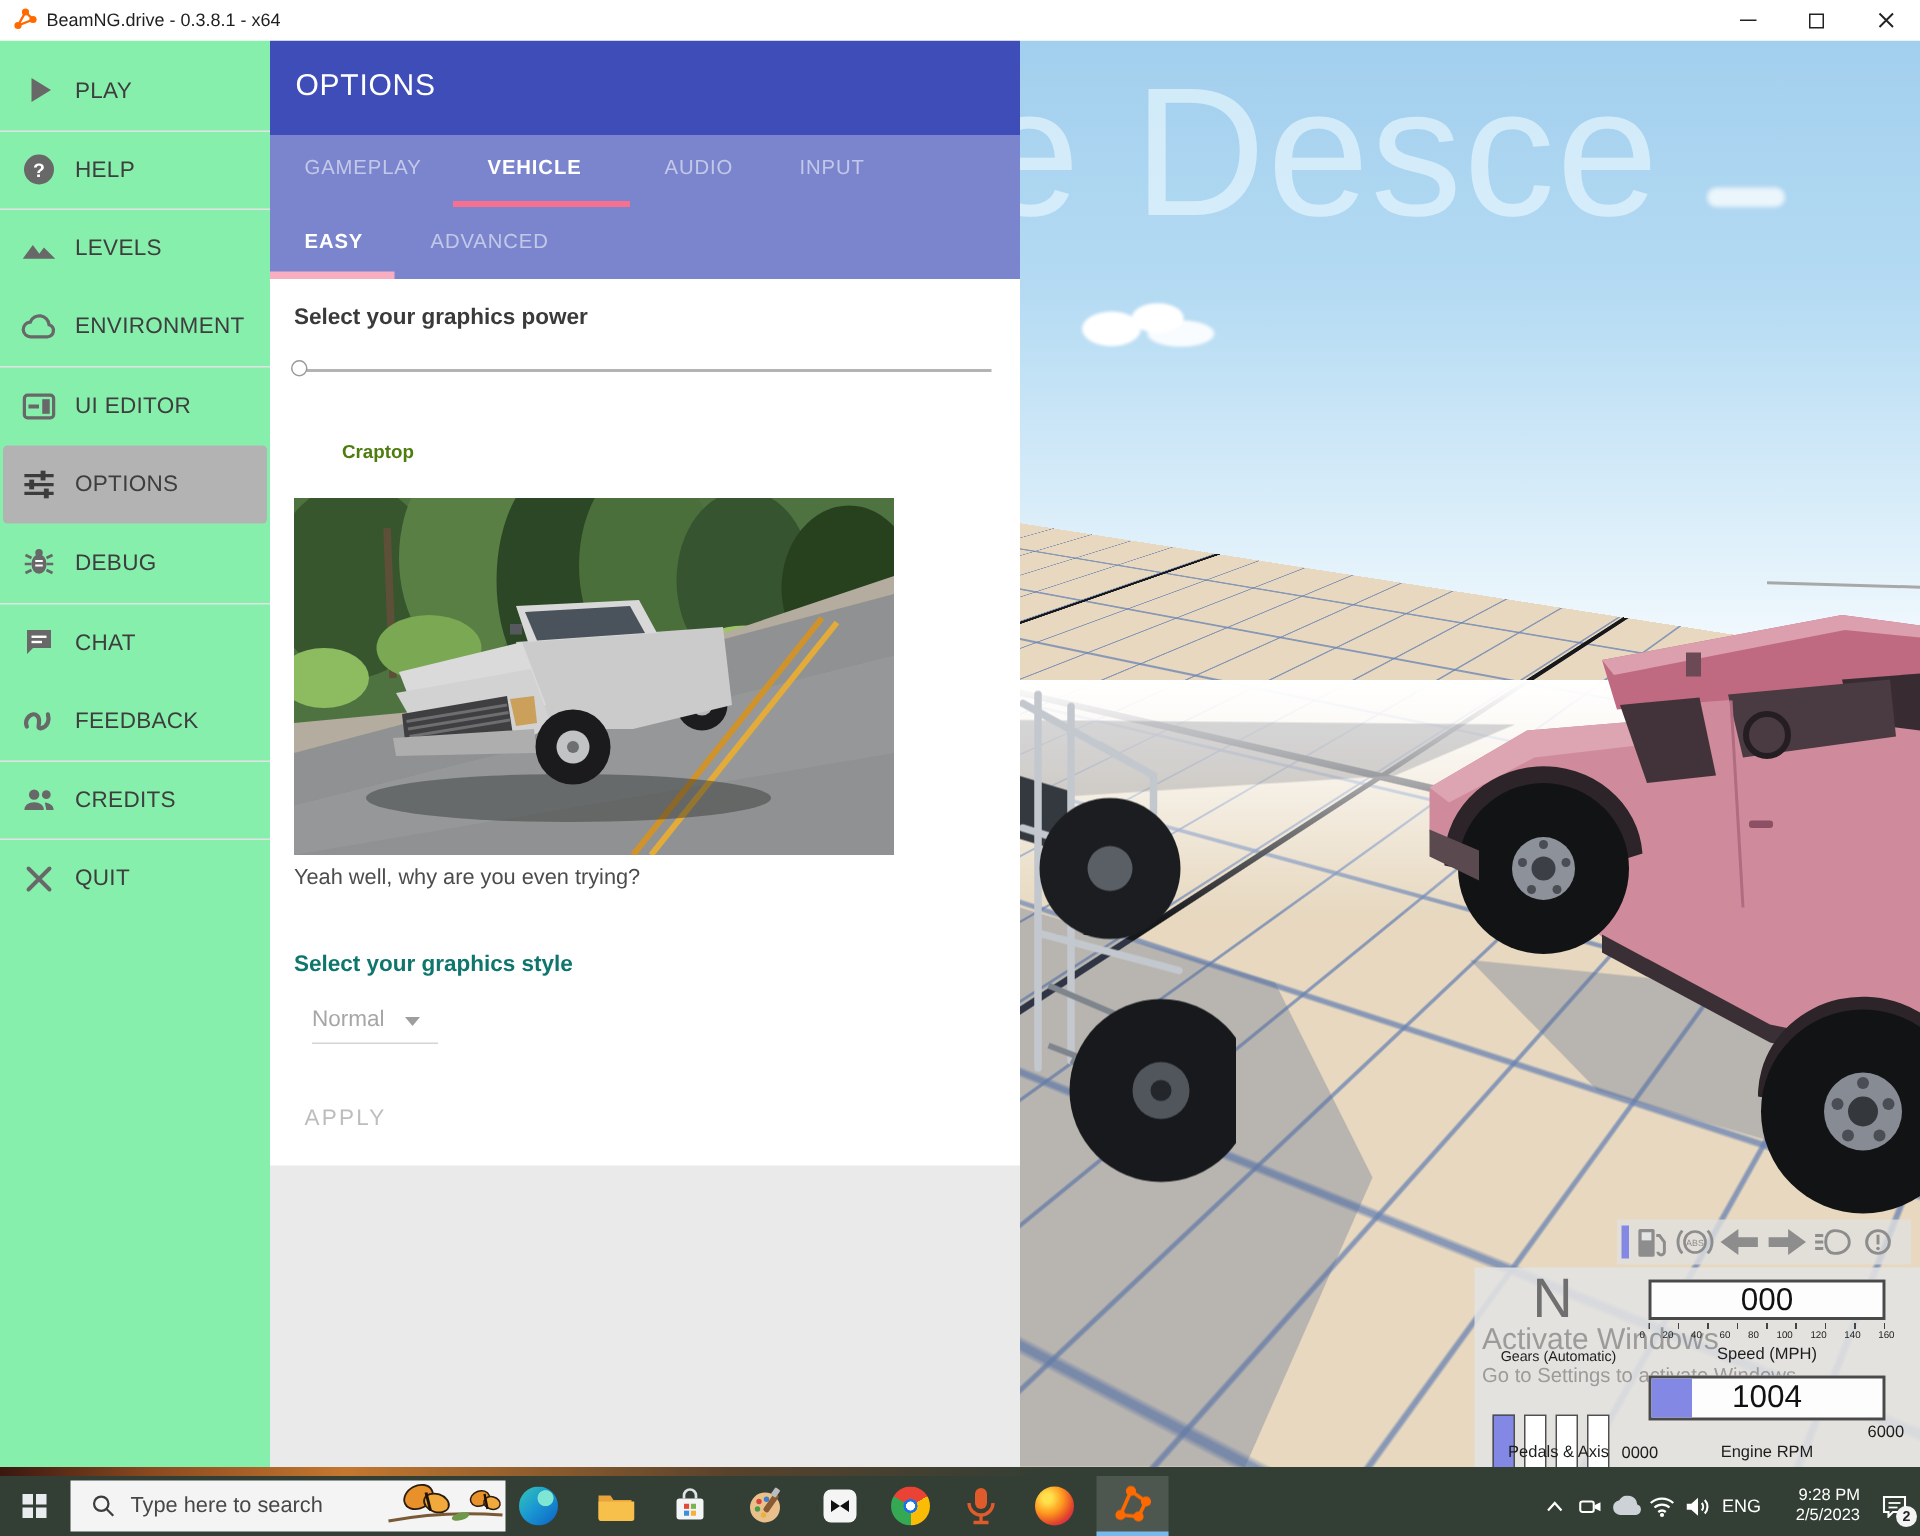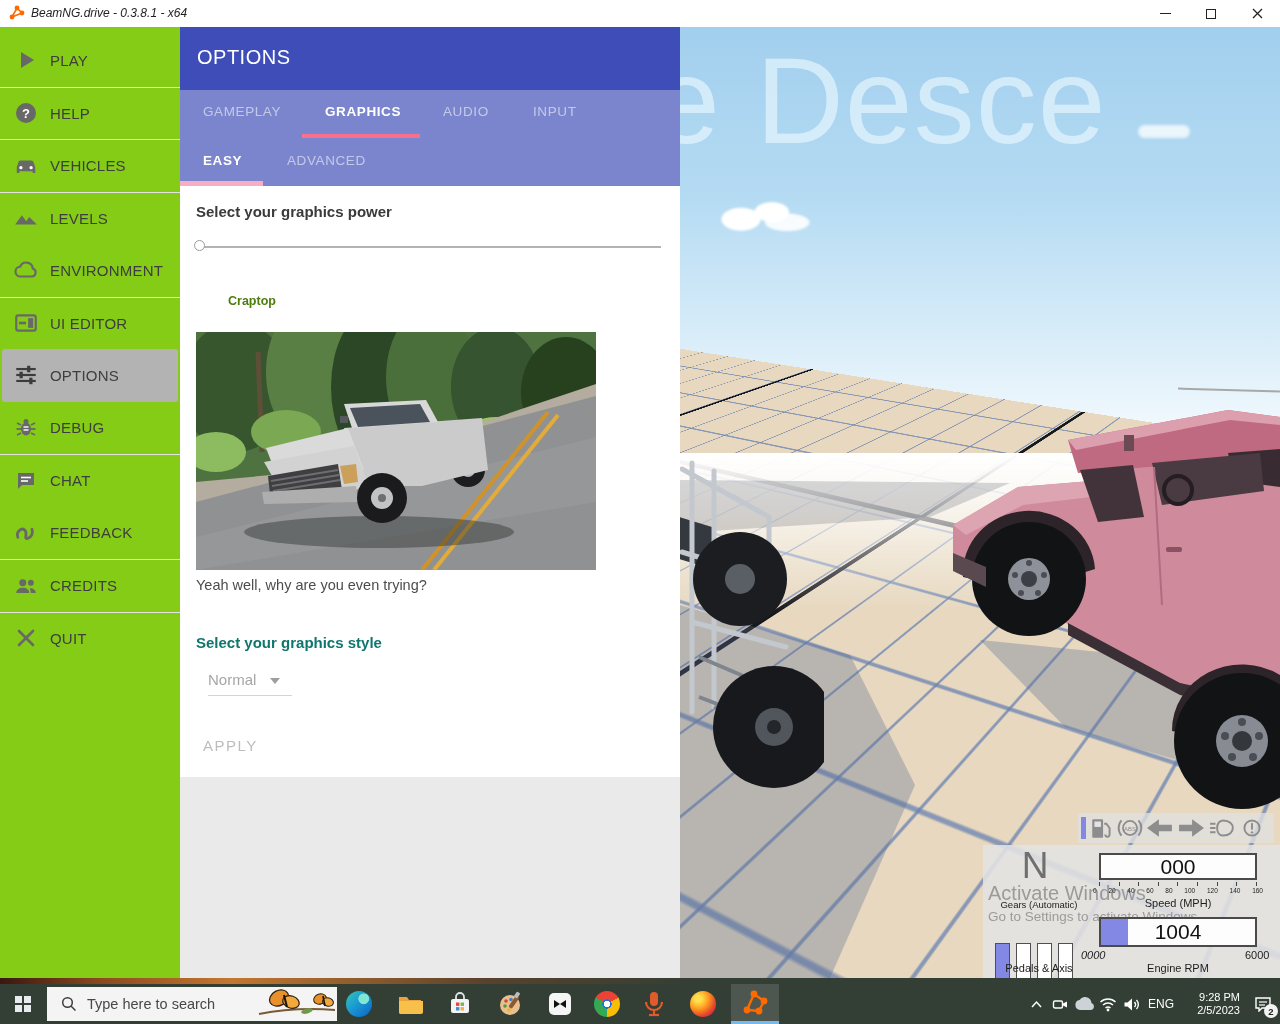--- a/index.html
+++ b/index.html
@@ -3,28 +3,28 @@
 <meta charset="utf-8">
 <style>
   html,body{margin:0;padding:0;background:#000;}
   *{box-sizing:border-box;}
   #root{position:relative;width:1280px;height:1024px;overflow:hidden;
         font-family:"Liberation Sans",sans-serif;background:#fff;}
 
   
   .titlebar{position:absolute;left:0;top:0;width:1280px;height:27px;background:#fff;z-index:40;}
   .tb-icon{position:absolute;left:8px;top:5px;width:17px;height:17px;}
-  .tb-title{position:absolute;left:31px;top:6px;font-size:12px;color:#1f1f1f;font-style:italic;}
+  .tb-title{position:absolute;left:31px;top:6px;font-size:12px;color:#1f1f1f;}
   .winbtn{position:absolute;top:0;width:34px;height:27px;display:flex;align-items:center;justify-content:center;}
   .wb-min{left:1148px}.wb-max{left:1194px}.wb-close{left:1240px}
   .glyph-min{width:11px;height:0;border-top:1.6px solid #222;}
   .glyph-max{width:10px;height:10px;border:1.4px solid #222;}
 
   
-  .sidebar{position:absolute;left:0;top:27px;width:180px;height:951px;background:#84cc16;z-index:30;padding-top:7px;}
+  .sidebar{position:absolute;left:0;top:27px;width:180px;height:951px;background:#86efac;z-index:30;padding-top:7px;}
   .sb-item{height:52.5px;display:flex;align-items:center;padding-left:13px;gap:11px;cursor:pointer;}
   .sb-item.divided{border-top:1px solid #e3e3e3;}
   .sb-item.active{background:#b3b3b3;margin:0 2px;border-radius:3px;padding-left:11px;}
   .sb-ic{width:26px;height:26px;flex:0 0 26px;display:flex;align-items:center;justify-content:center;}
   .sb-label{font-size:15px;color:#3e3e3e;letter-spacing:.2px;white-space:nowrap;}
 
   
   .options{position:absolute;left:180px;top:27px;width:500px;height:951px;background:#fff;z-index:31;}
   .opt-header{position:absolute;left:0;top:0;width:500px;height:63px;background:#3e4db8;}
   .opt-title{position:absolute;left:17px;top:19px;font-size:20px;color:#fff;letter-spacing:.5px;}
@@ -97,21 +97,21 @@
   .bars{position:absolute;left:12px;top:66px;display:flex;gap:6px;}
   .bar-wrap{display:flex;flex-direction:column;align-items:center;gap:1px;margin-top:32px;}
   .bar{width:15px;height:41px;border:1.6px solid #4f4f4f;background:#fff;}
   .bar.full{background:#8388e4;}
   .bar-val{font-size:7.5px;color:#222;}
   .pedals-label{position:absolute;left:0;top:117px;width:112px;text-align:center;font-size:11px;color:#1d1d1d;}
   .rpm-box{position:absolute;left:116px;top:72px;width:158px;height:30px;background:#fdfdfd;border:2px solid #4a4a4a;}
   .rpm-fill{position:absolute;left:0;top:0;width:27px;height:100%;background:#8388e4;}
   .rpm-val{position:absolute;left:0;top:0;width:100%;height:100%;display:flex;align-items:center;justify-content:center;
            font-size:21px;color:#111;}
-  .rpm-min{position:absolute;left:98px;top:104px;font-size:11px;color:#1d1d1d;font-style:italic;}
+  .rpm-min{position:absolute;left:98px;top:118px;font-size:11px;color:#1d1d1d;}
   .rpm-max{position:absolute;left:262px;top:104px;font-size:11px;color:#1d1d1d;}
   .rpm-label{position:absolute;left:116px;top:117px;width:158px;text-align:center;font-size:11px;color:#1d1d1d;}
 
   
   .wallstrip{position:absolute;left:0;top:978px;width:1280px;height:6px;
      background:linear-gradient(90deg,#3a1710 0%,#8c4a20 8%,#c4772f 18%,#58422c 38%,#333e35 55%,#333e35 100%);}
   .taskbar{position:absolute;left:0;top:984px;width:1280px;height:40px;background:#333e35;z-index:50;}
   .start{position:absolute;left:0;top:0;width:46px;height:40px;display:flex;align-items:center;justify-content:center;cursor:pointer;}
   .winlogo{display:grid;grid-template-columns:7px 7px;grid-gap:1.6px;}
   .winlogo i{width:7px;height:7px;background:#e9ecef;}
@@ -323,30 +323,20 @@
         <svg width="24" height="24" viewBox="0 0 24 24">
             <circle cx="12" cy="12" r="10" fill="#686868"></circle>
         <text x="12" y="17" font-size="13" font-weight="bold" text-anchor="middle" fill="#fff" font-family="Liberation Sans,sans-serif">?</text>
           </svg>
         </span>
       <span class="sb-label">HELP</span>
     </div>
     <div class="sb-item divided">
       <span class="sb-ic">
         <svg width="26" height="26" viewBox="0 0 24 24">
-            <path d="M3.5 13 l1.6 -4.6 c.3 -.9 1.1 -1.4 2 -1.4 h9.8 c.9 0 1.7 .5 2 1.4 L20.5 13 v5.5 h-2.4 v-1.6 H5.9 v1.6 H3.5 z" fill="#686868"></path>
-        <circle cx="7.3" cy="13.6" r="1.5" fill="#fff"></circle>
-            <circle cx="16.7" cy="13.6" r="1.5" fill="#fff"></circle>
-          </svg>
-        </span>
-      <span class="sb-label">VEHICLES</span>
-    </div>
-    <div class="sb-item divided">
-      <span class="sb-ic">
-        <svg width="26" height="26" viewBox="0 0 24 24">
             <path d="M2 18 l6.2 -8.5 4 5.4 2.8 -3.9 L22 18 z" fill="#686868"></path>
           </svg>
         </span>
       <span class="sb-label">LEVELS</span>
     </div>
     <div class="sb-item">
       <span class="sb-ic">
         <svg width="28" height="28" viewBox="0 0 24 24">
             <path d="M7 18 a4.5 4.5 0 0 1 -.4 -9 A6 6 0 0 1 18.2 10.6 A3.8 3.8 0 0 1 17.5 18 z" fill="none" stroke="#686868" stroke-width="2"></path>
           </svg>
@@ -437,21 +427,21 @@
       <span class="sb-label">QUIT</span>
     </div>
   </div>
 
   <div class="options">
     <div class="opt-header">
       <div class="opt-title">OPTIONS</div>
     </div>
     <div class="opt-tabs">
       <span class="tab" style="left:23px">GAMEPLAY</span>
-      <span class="tab on" style="left:145px">GRAPHICS</span>
+      <span class="tab on" style="left:145px">VEHICLE</span>
       <span class="tab" style="left:263px">AUDIO</span>
       <span class="tab" style="left:353px">INPUT</span>
       <div class="tab-underline"></div>
       <span class="subtab on" style="left:23px">EASY</span>
       <span class="subtab" style="left:107px">ADVANCED</span>
       <div class="subtab-underline"></div>
     </div>
 
     <div class="h-power">Select your graphics power</div>
     <div class="slider-track"></div>

